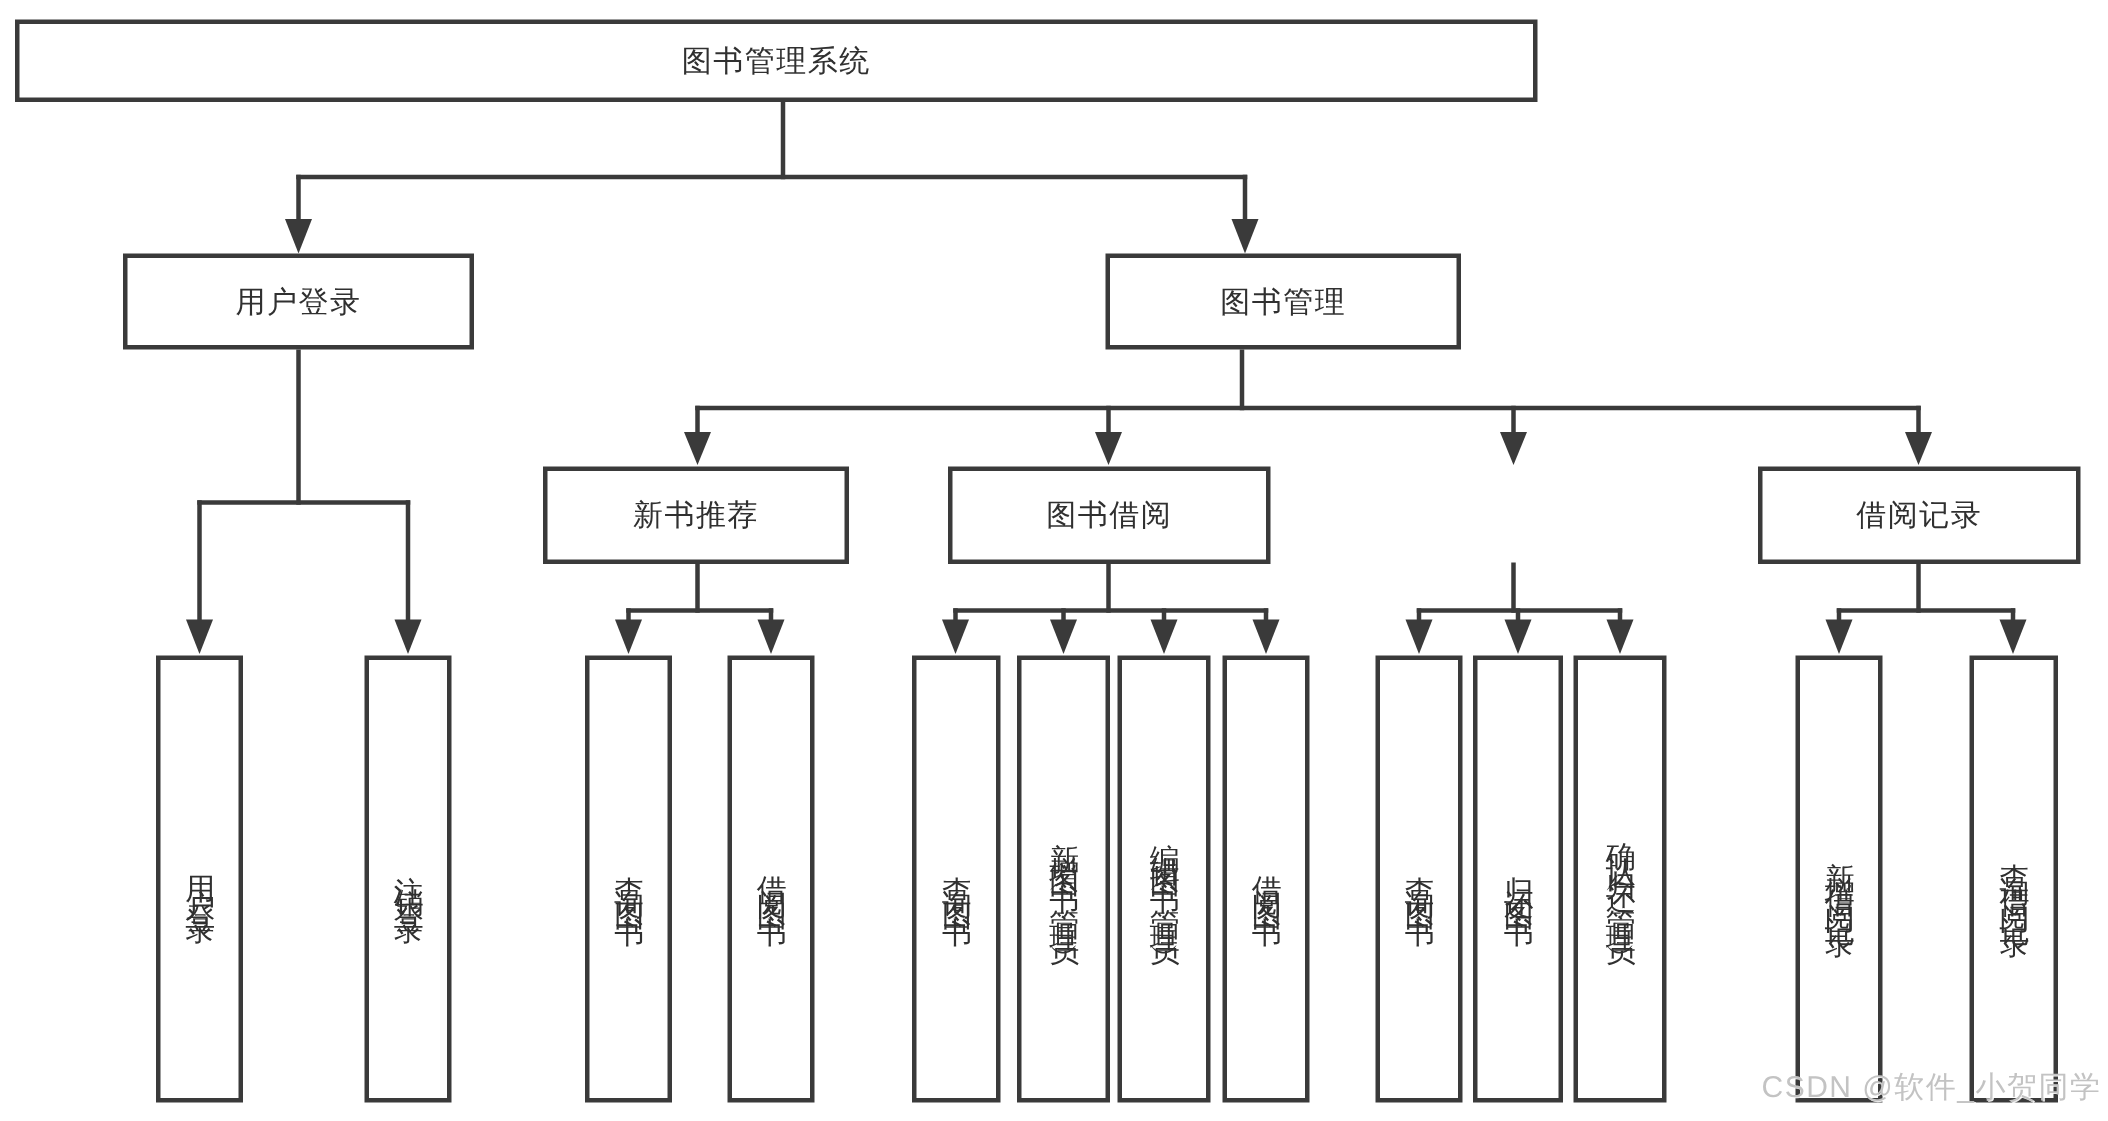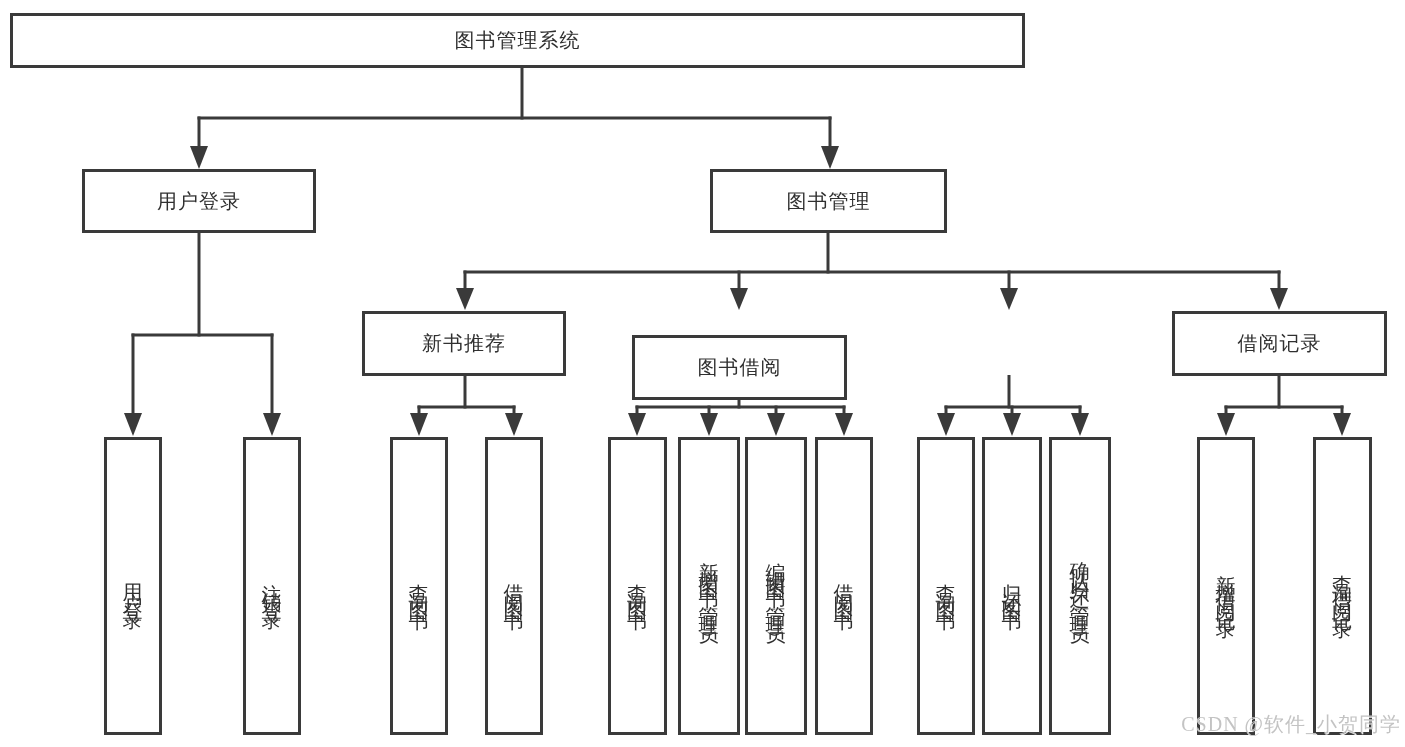--- a/index.html
+++ b/index.html
@@ -6,21 +6,21 @@
     --line:#3a3a3a;
     --text:#303030;
     --bg:#ffffff;
     --wm:#c3c3c3;
   }
   html,body{margin:0;padding:0;background:var(--bg);}
   .stage{
     position:relative;
     width:1405px;height:747px;
     background:var(--bg);
-    font-family:Liberation Serif, serif;
+    font-family:Liberation Sans, sans-serif;
     color:var(--text);
     overflow:hidden;
   }
   .stage svg.wires{position:absolute;left:0;top:0;pointer-events:none;}
   .node{
     position:absolute;
     box-sizing:border-box;
     border:3px solid var(--line);
     background:var(--bg);
     display:flex;align-items:center;justify-content:center;
@@ -125,24 +125,24 @@
         <polygon points="1226,436 1217,413 1235,413" stroke="none"></polygon>
         <line x1="1342" y1="405.5" x2="1342" y2="418"></line>
         <polygon points="1342,436 1333,413 1351,413" stroke="none"></polygon>
       </g>
     </g>
   </svg>
 
   <div class="node h" style="left:10px;top:13px;width:1015px;height:55px;">图书管理系统</div>
 
   <div class="node h" style="left:82px;top:169px;width:234px;height:64px;">用户登录</div>
-  <div class="node h" style="left:710px;top:169px;width:237px;height:64px;">图书管理</div>
+  <div class="node h" style="left:737px;top:169px;width:237px;height:64px;">图书管理</div>
 
   <div class="node h" style="left:362px;top:311px;width:204px;height:65px;text-align:center;">新书推荐</div>
-  <div class="node h" style="left:632px;top:311px;width:215px;height:65px;margin-top:24px;">图书借阅</div>
+  <div class="node h" style="left:632px;top:311px;width:215px;height:65px;">图书借阅</div>
   <div class="node h" style="left:1172px;top:311px;width:215px;height:65px;">借阅记录</div>
 
   <div class="node v" style="left:104px;top:437px;width:58px;height:298px;">用户登录</div>
   <div class="node v" style="left:243px;top:437px;width:58px;height:298px;">注销登录</div>
 
   <div class="node v" style="left:390px;top:437px;width:58px;height:298px;">查询图书</div>
   <div class="node v" style="left:485px;top:437px;width:58px;height:298px;">借阅图书</div>
 
   <div class="node v" style="left:608px;top:437px;width:59px;height:298px;">查询图书</div>
   <div class="node v" style="left:678px;top:437px;width:62px;height:298px;">新增图书（管理员）</div>

